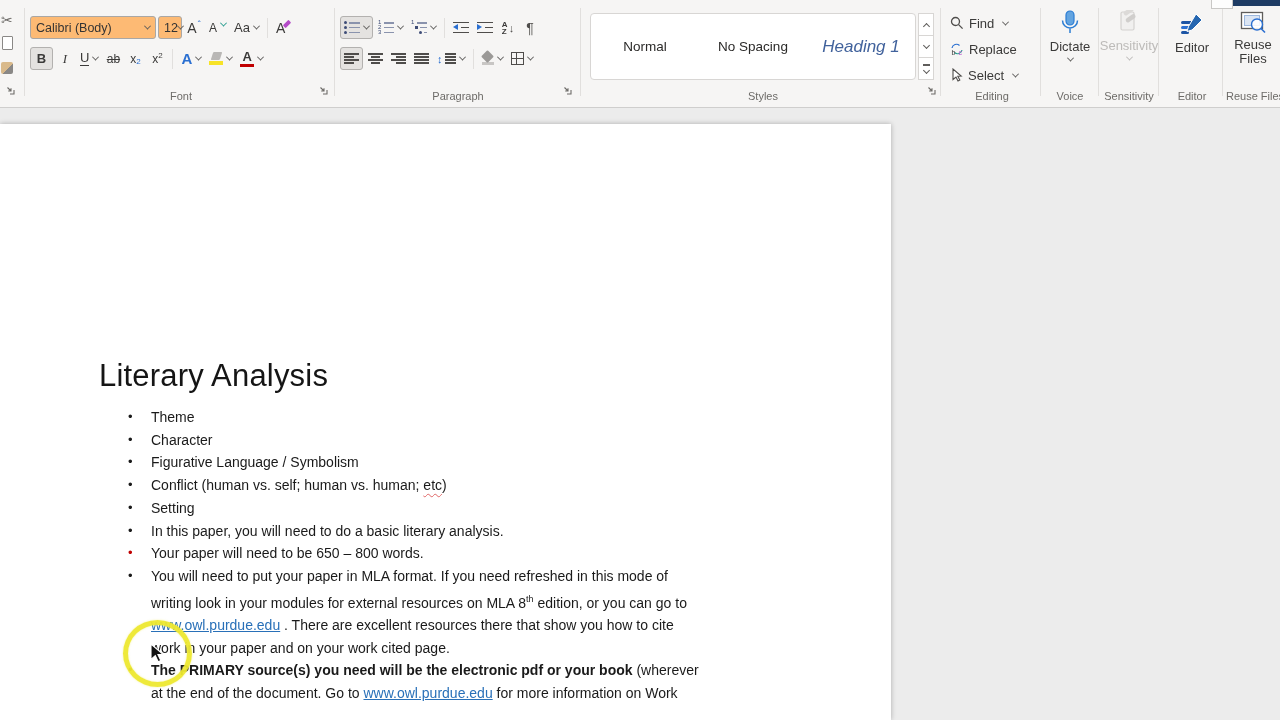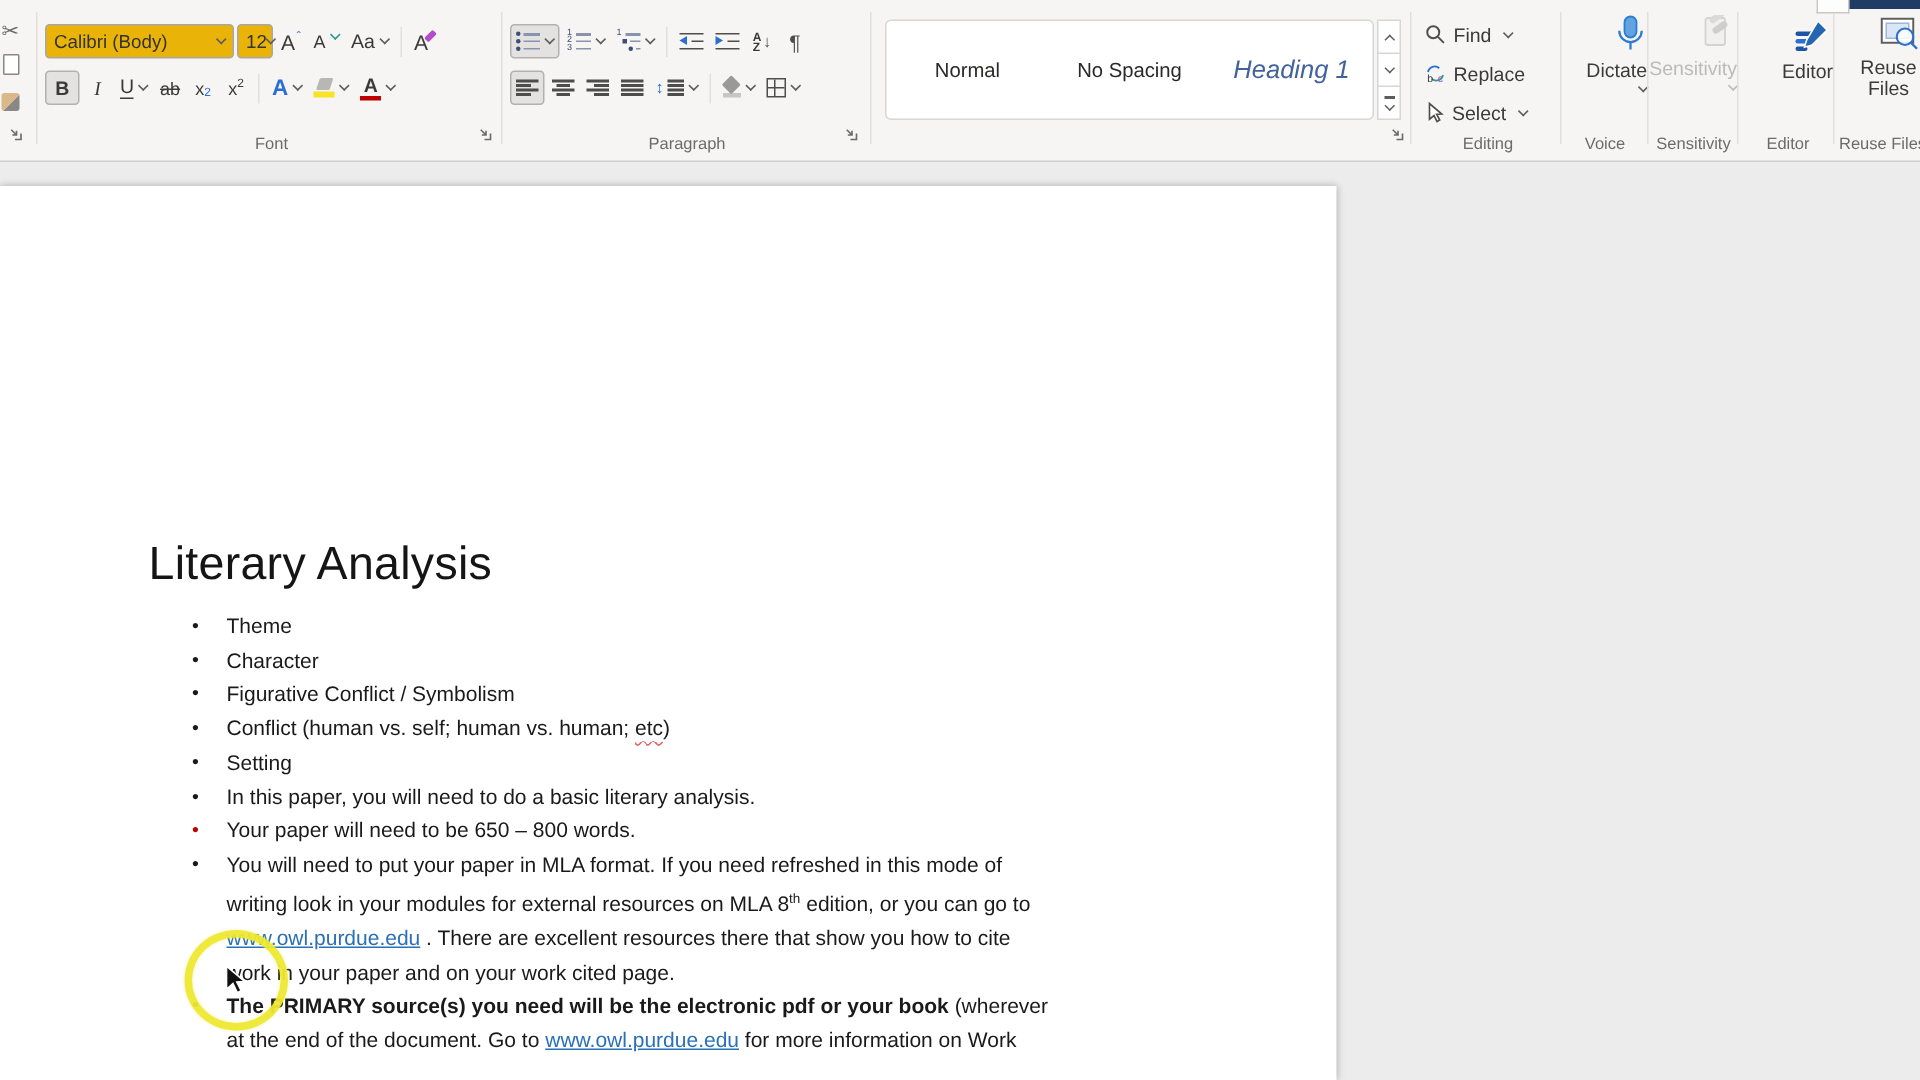--- a/index.html
+++ b/index.html
@@ -16,21 +16,21 @@
   .vsep { position:absolute; top:8px; height:88px; width:1px; background:#e1dfdd; }
   .r1 { position:absolute; top:16px; display:flex; align-items:center; gap:2px; }
   .r2 { position:absolute; top:47px; display:flex; align-items:center; gap:2px; }
   .rbtn { display:inline-flex; align-items:center; justify-content:center;
     height:23px; min-width:20px; padding:0 3px; border-radius:3px; color:#3b3a39;
     font-size:13px; }
   .rbtn.sel { background:#e4e2e0; border:1px solid #b3b1af; }
   .chev { display:inline-block; width:5px; height:5px; border-right:1.4px solid #5f5d5b;
     border-bottom:1.4px solid #5f5d5b; transform:rotate(45deg) translate(-1px,-1px);
     margin-left:4px; flex:none; }
-  .combo { display:flex; align-items:center; height:23px; background:#eab308;
+  .combo { display:flex; align-items:center; height:23px; background:#fdba74;
     border:1px solid #a9a7a5; border-radius:3px; padding:0 5px; font-size:12.5px; color:#333; }
   .combo .chev { margin-left:auto; }
   .minisep { width:1px; height:20px; background:#e1dfdd; margin:0 3px; flex:none; }
 
   
   .lines-icon { display:flex; flex-direction:column; justify-content:space-between;
     width:15px; height:11px; }
   .lines-icon i { display:block; height:1.6px; background:#4f4d4b; }
   .li-l i:nth-child(2n) { width:65%; }
   .li-c i:nth-child(2n) { width:65%; margin:0 auto; }
@@ -74,21 +74,21 @@
     align-items:center; justify-content:center; }
   .gal-btn + .gal-btn { border-top:none; }
   .gchev { width:5px; height:5px; border-right:1.3px solid #5f5d5b;
     border-bottom:1.3px solid #5f5d5b; }
   .gchev.up { transform:rotate(-135deg); margin-top:3px; }
   .gchev.dn { transform:rotate(45deg); margin-bottom:2px; }
   .gal-more { display:flex; flex-direction:column; align-items:center; }
   .gal-more .bar { width:7px; height:1.3px; background:#5f5d5b; margin-bottom:2px; }
 
   .ed-row { display:flex; align-items:center; gap:5px; height:24px; font-size:13px; color:#3b3a39; }
-  .bigbtn { position:absolute; display:flex; flex-direction:column; align-items:flex-end;
+  .bigbtn { position:absolute; display:flex; flex-direction:column; align-items:center;
     font-size:13px; color:#3b3a39; }
   .bigbtn .lbl { margin-top:3px; line-height:14px; text-align:center; }
   .bigbtn.disabled, .bigbtn.disabled .lbl { color:#bdbbb9; }
 
   
   .doc-area { position:absolute; left:0; top:109px; width:1280px; height:611px;
     background:#ececec; }
   .page { position:absolute; left:0; top:15px; width:891px; height:596px;
     background:#fff; box-shadow:0 0 5px rgba(0,0,0,.28); }
   .doc-title { position:absolute; left:99px; top:234px; font-size:31px;
@@ -381,20 +381,21 @@
               <span class="bar"></span>
               <span class="gchev dn" style="margin-bottom:0"></span>
             </span>
           </span>
       </div>
       <span class="launcher" style="right:4px">
         <svg width="9" height="9">
             <path d="M1.5 1.5 L5 5 M5 2.2 V5 H2.2 M8 4 V8 H4" stroke="#6d6b68" stroke-width="1.1" fill="none"></path>
           </svg>
       </span>
+      <div class="grp-label">Styles</div>
     </div>
     <div class="vsep" style="left:940px"></div>
 
     <div class="grp" style="left:946px;width:92px">
       <div class="ed-row" style="position:absolute;left:4px;top:11px">
         <svg width="14" height="14">
             <circle cx="5.5" cy="5.5" r="4" fill="none" stroke="#4f4d4b" stroke-width="1.3"></circle>
             <line x1="8.6" y1="8.6" x2="12.6" y2="12.6" stroke="#4f4d4b" stroke-width="1.3"></line>
           </svg>
         <span>Find</span>
@@ -491,21 +492,21 @@
           </div>
           <div class="bullet-item">
             <span class="bullet-marker">•</span>
             <div class="bullet-content">
               <div class="line"><span class="seg">Character</span></div>
             </div>
           </div>
           <div class="bullet-item">
             <span class="bullet-marker">•</span>
             <div class="bullet-content">
-              <div class="line"><span class="seg">Figurative Conflict / Symbolism</span></div>
+              <div class="line"><span class="seg">Figurative Language / Symbolism</span></div>
             </div>
           </div>
           <div class="bullet-item">
             <span class="bullet-marker">•</span>
             <div class="bullet-content">
               <div class="line"><span class="seg">Conflict (human vs. self; human vs. human; </span><span class="seg squiggle">etc</span><span class="seg">)</span></div>
             </div>
           </div>
           <div class="bullet-item">
             <span class="bullet-marker">•</span>

